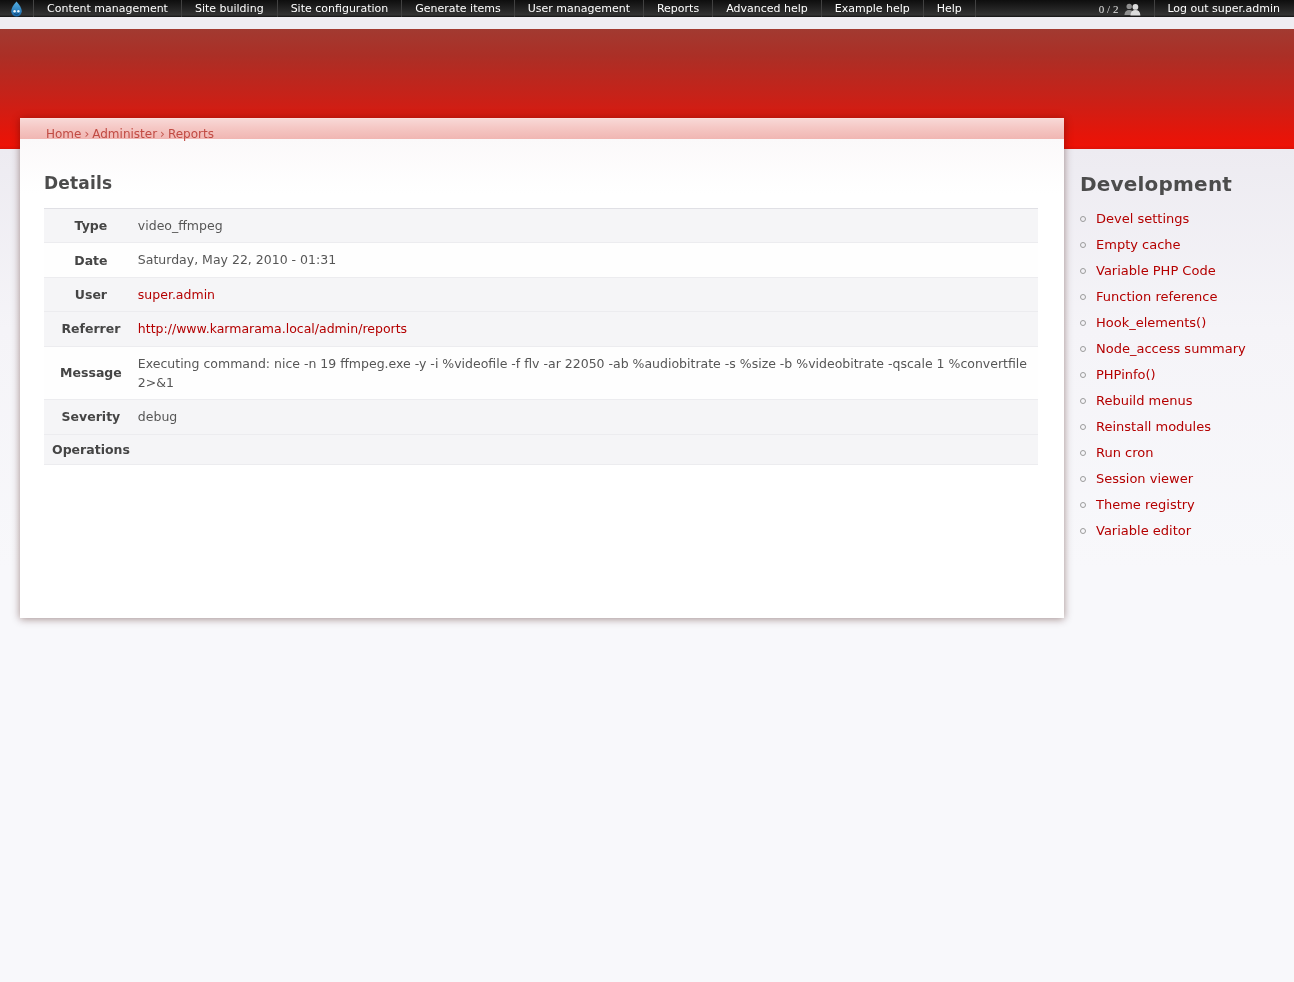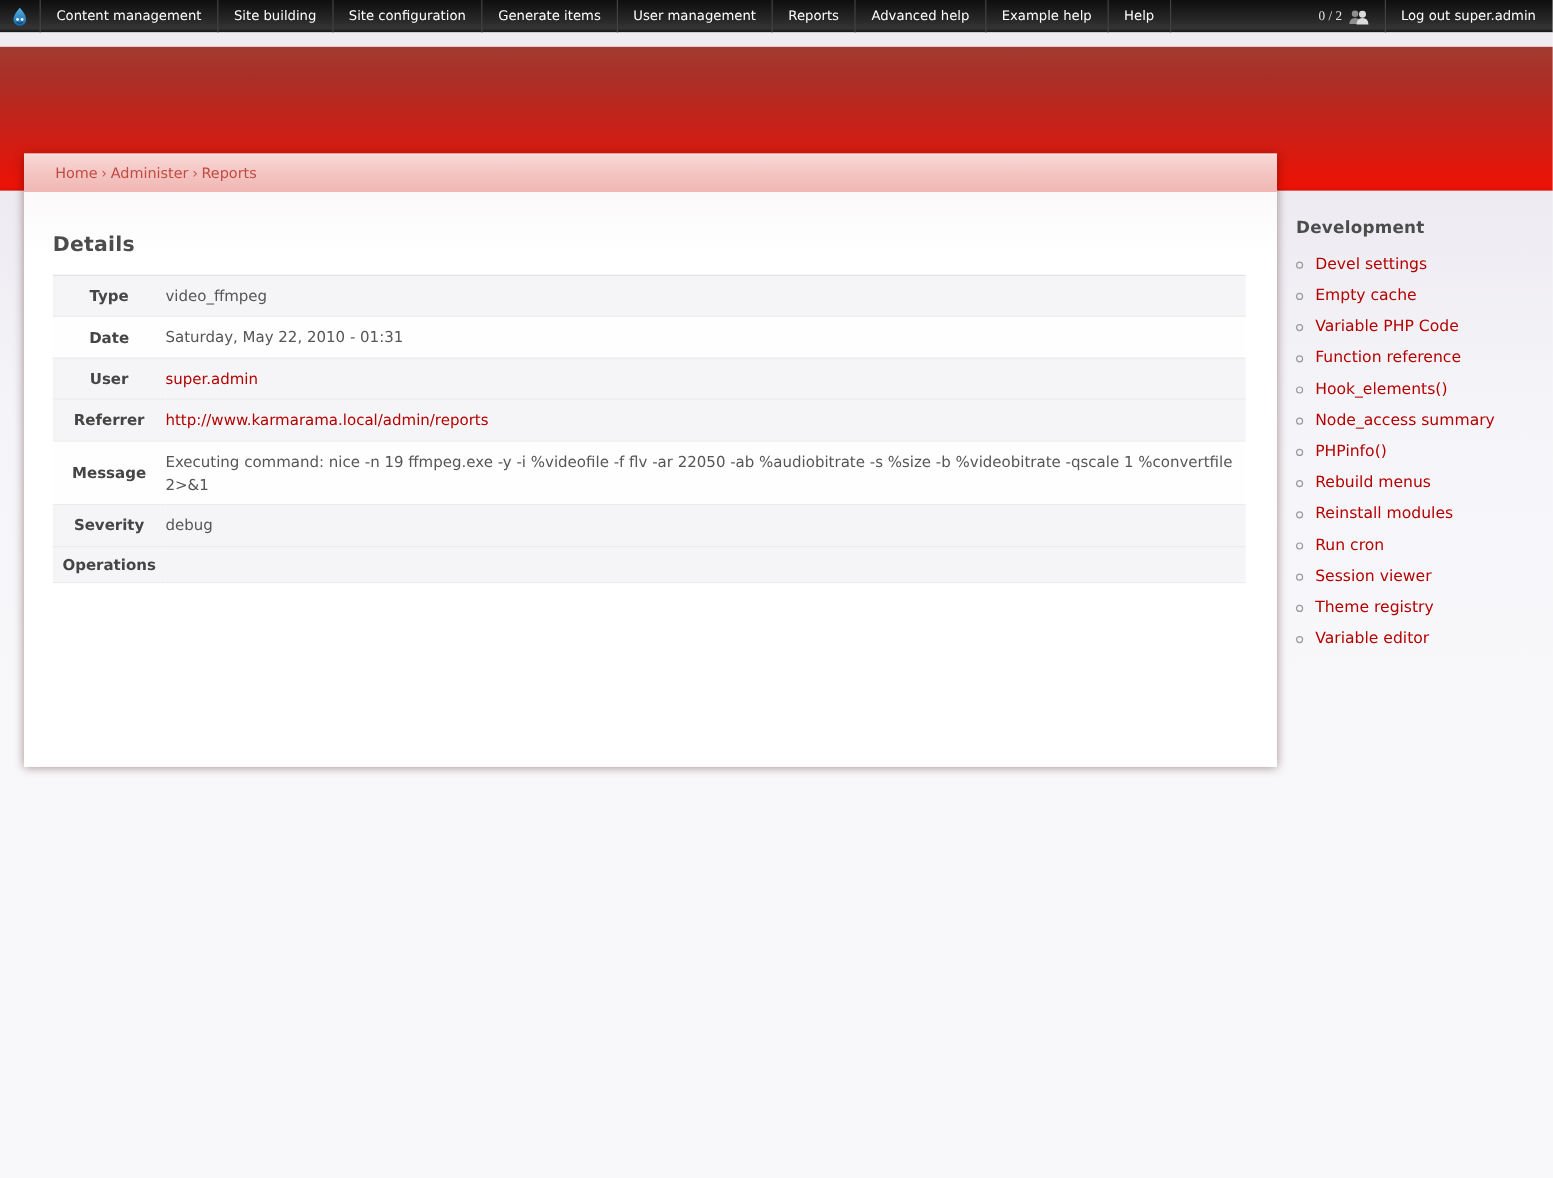--- a/index.html
+++ b/index.html
@@ -7,21 +7,21 @@
   body {
     width: 1294px;
     height: 982px;
     font-family: "DejaVu Sans", "Liberation Sans", sans-serif;
     background: #f8f8fb;
     overflow: hidden;
   }
 
   
   .topbar {
-    height: 27px;
+    height: 17px;
     background: linear-gradient(180deg, #0e0e0e 0%, #1e1e1e 40%, #343434 88%, #121212 100%);
     display: flex;
     align-items: stretch;
     color: #fff;
     font-size: 11px;
     white-space: nowrap;
   }
   .topbar .logo-cell {
     display: flex; align-items: center;
     padding: 0 9px;
@@ -67,21 +67,21 @@
   }
   .panel {
     width: 1044px;
     margin-left: 20px;
     margin-top: -31px;           
     background: #fff;
     box-shadow: 0 1px 8px rgba(55, 8, 5, 0.45);
     border-top: 1px solid #f9dedd;
   }
   .breadcrumb-bar {
-    height: 31px;
+    height: 20px;
     background: linear-gradient(180deg, #f8d8d6 0%, #f5c7c4 45%, #f0b6b2 100%);
     line-height: 31px;
     padding: 0 0 0 26px;
     font-size: 12px;
   }
   .bc-link { color: #c14b43; text-decoration: none; cursor: pointer; }
   .bc-sep { color: #c4574f; padding: 0 3px; }
 
   .content {
     height: 479px;
@@ -120,21 +120,21 @@
     line-height: 1.55;
   }
   a.red-link { color: #b40000; text-decoration: none; cursor: pointer; }
 
   
   .sidebar {
     margin-left: 16px;
     padding-top: 23px;
     width: 214px;
   }
-  .sidebar h2 { font-size: 14px; }
+  .sidebar h2 { font-size: 20px; }
   .sidebar ul { list-style: none; margin: 0; padding: 0; }
   .sidebar li {
     display: flex; align-items: center;
     margin: 0 0 11px 0;
     font-size: 13px;
   }
   .bullet {
     width: 6px; height: 6px;
     border: 1px solid #9b9b9b;
     border-radius: 50%;

